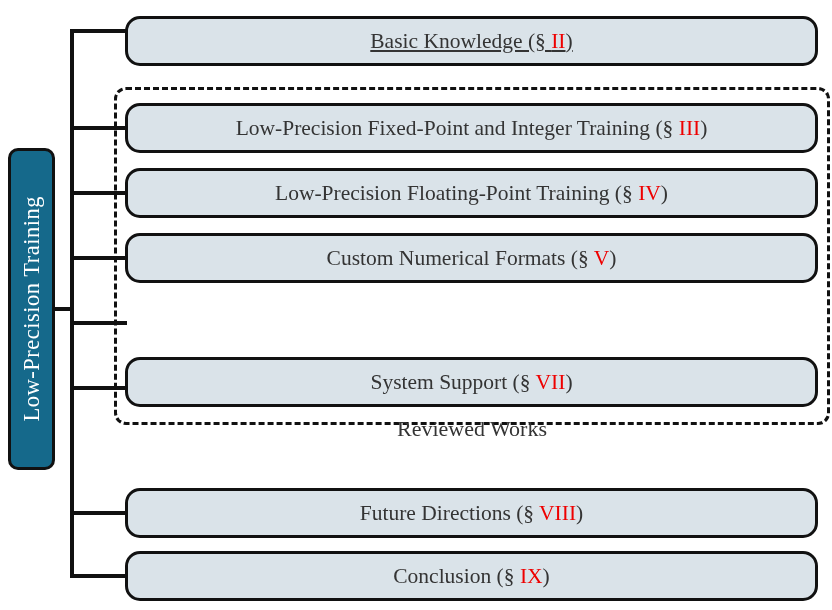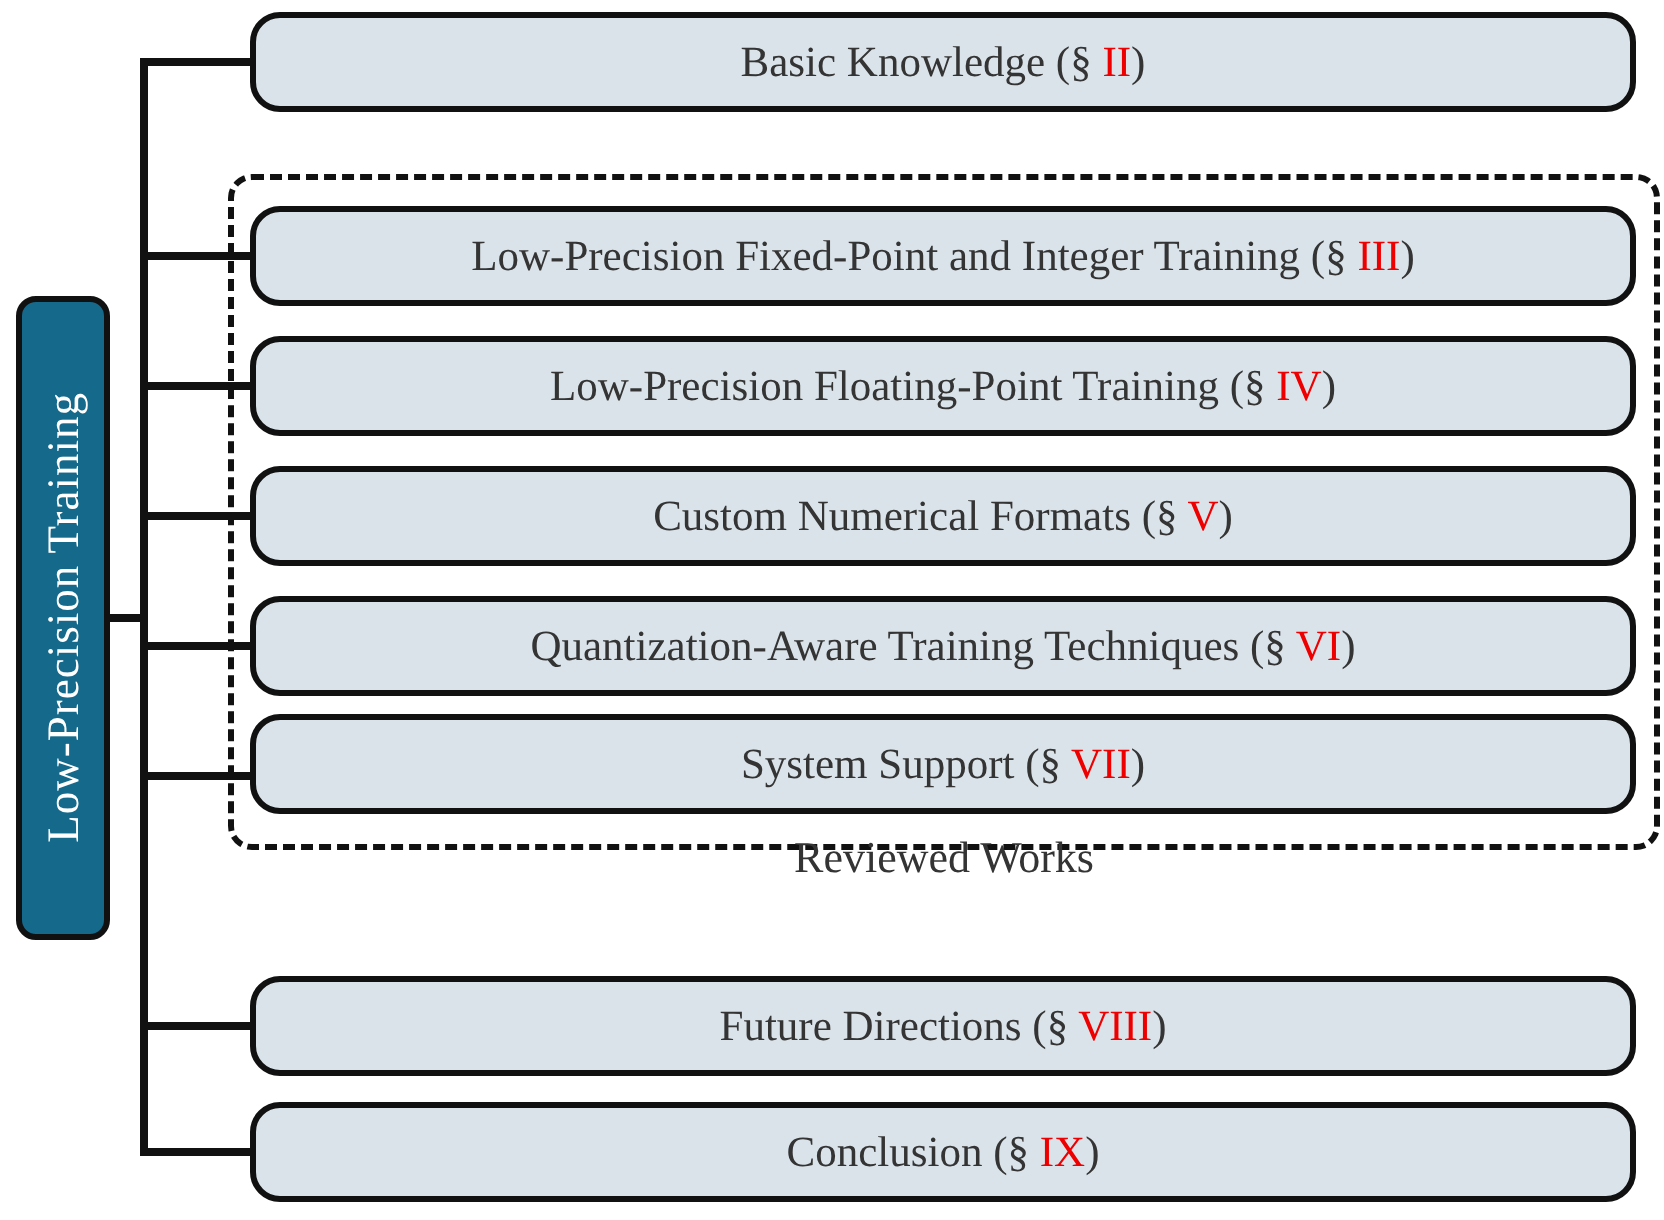--- a/index.html
+++ b/index.html
@@ -35,21 +35,21 @@
     position:absolute;left:114px;top:87px;width:716px;height:338px;
     border:3px dashed var(--line,#111);border-radius:12px;background:transparent;
   }
   
   .sbox{
     position:absolute;left:125px;width:693px;height:50px;
     background:var(--box-fill,#dae3e9);border:3px solid var(--line,#111);
     border-radius:15px;display:flex;align-items:center;justify-content:center;
     font-size:21.5px;color:var(--text,#343434);
   }
-  .x1{top:6px;} .x2{top:103px;justify-content:center;} .x3{top:168px;text-align:center;} .x4{top:233px;}
+  .x1{top:16px;text-decoration:underline;} .x2{top:103px;justify-content:center;} .x3{top:168px;text-align:center;} .x4{top:233px;}
   .x5{top:298px;} .x6{top:357px;} .x7{top:488px;} .x8{top:551px;}
   .sec{color:var(--section-red,#ee0000);}
   
   .group-caption{
     position:absolute;left:114px;top:416px;width:716px;
     text-align:center;font-size:22px;color:var(--text,#343434);
   }
 </style>
 </head>
 <body>
@@ -78,23 +78,20 @@
   </div>
   <div class="sbox x2">
     <span><span>Low-Precision Fixed-Point and Integer Training (§ </span><span class="sec">III</span><span>)</span></span>
   </div>
   <div class="sbox x3">
     <span><span>Low-Precision Floating-Point Training (§ </span><span class="sec">IV</span><span>)</span></span>
   </div>
   <div class="sbox x4">
     <span><span>Custom Numerical Formats (§ </span><span class="sec">V</span><span>)</span></span>
   </div>
-  <div class="sbox x5">
-    <span><span>Quantization-Aware Training Techniques (§ </span><span class="sec">VI</span><span>)</span></span>
-  </div>
   <div class="sbox x6">
     <span><span>System Support (§ </span><span class="sec">VII</span><span>)</span></span>
   </div>
   <div class="sbox x7">
     <span><span>Future Directions (§ </span><span class="sec">VIII</span><span>)</span></span>
   </div>
   <div class="sbox x8">
     <span><span>Conclusion (§ </span><span class="sec">IX</span><span>)</span></span>
   </div>
 

